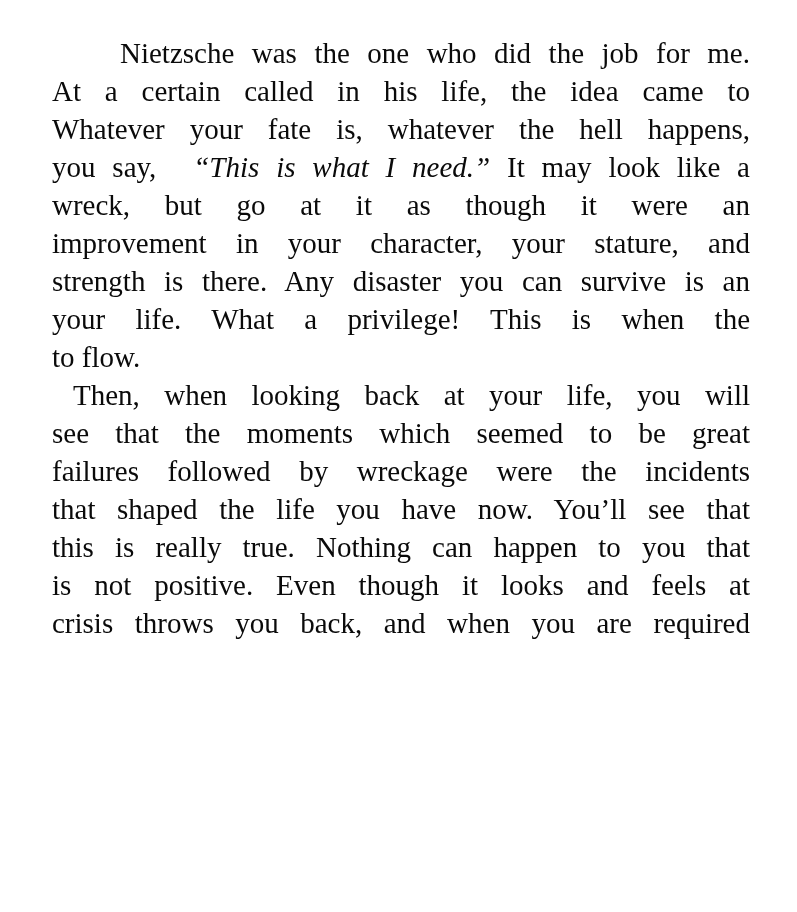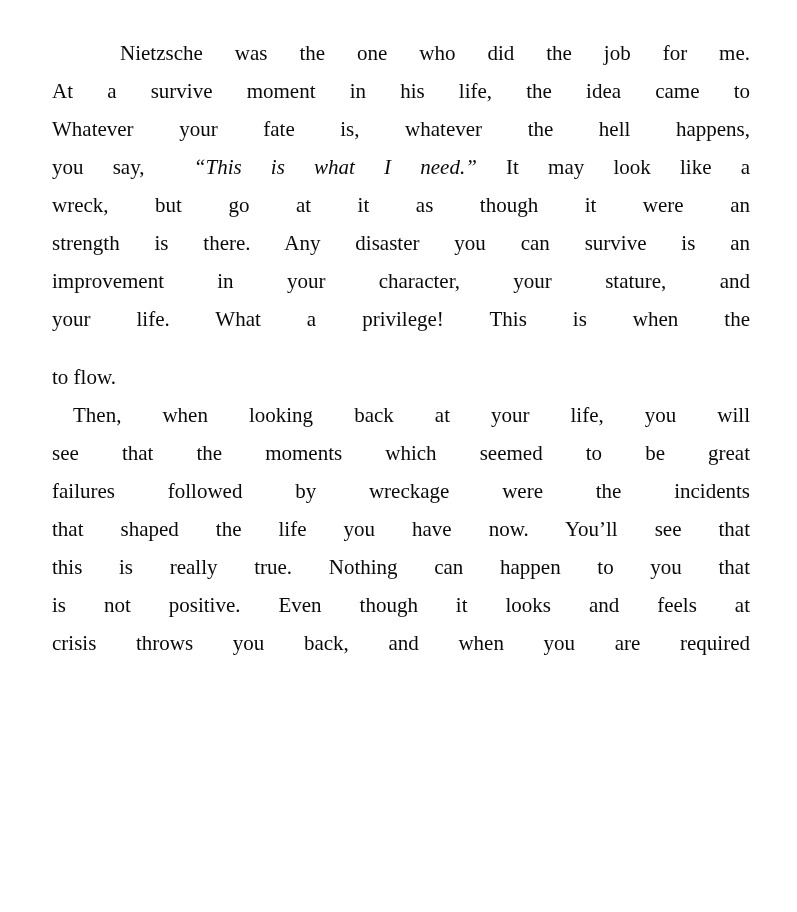--- a/index.html
+++ b/index.html
@@ -11,56 +11,55 @@
     box-sizing: border-box;
     width: 797px;
     height: 912px;
     background: #ffffff;
     padding: 34px 47px 0 52px;
     overflow: hidden;
   }
   .text-block {
     font-family: "Liberation Serif", "DejaVu Serif", serif;
     color: #0a0a0a;
-    font-size: 21px;
+    font-size: 29px;
     font-weight: 500;
   }
   .para {
     margin: 0;
   }
   .line {
     line-height: 38px;
     text-align: justify;
     text-align-last: justify;
     -moz-text-align-last: justify;
     white-space: normal;
   }
   .line.last-line {
     text-align-last: left;
-    margin-top: 20px;
     -moz-text-align-last: left;
   }
   
   .para .line.first-line { text-indent: 21px; }
   .para.first-para .line.first-line { text-indent: 68px; }
   .em { font-style: italic; margin-left: 20px; }
 </style>
 </head>
 <body>
 
 <div class="page">
   <div class="text-block">
       <div class="para first-para">
         <div class="line first-line"><span>Nietzsche was the one who did the job for me.</span></div>
-        <div class="line"><span>At a survive moment in his life, the idea came to</span></div>
+        <div class="line"><span>At a certain called in his life, the idea came to</span></div>
         <div class="line"><span>Whatever your fate is, whatever the hell happens,</span></div>
         <div class="line"><span>you say, </span><span class="em">“This is what I need.”</span><span> It may look like a</span></div>
         <div class="line"><span>wreck, but go at it as though it were an</span></div>
+        <div class="line"><span>improvement in your character, your stature, and</span></div>
         <div class="line"><span>strength is there. Any disaster you can survive is an</span></div>
-        <div class="line"><span>improvement in your character, your stature, and</span></div>
         <div class="line"><span>your life. What a privilege! This is when the</span></div>
         <div class="line last-line"><span>to flow.</span></div>
       </div>
       <div class="para">
         <div class="line first-line"><span>Then, when looking back at your life, you will</span></div>
         <div class="line"><span>see that the moments which seemed to be great</span></div>
         <div class="line"><span>failures followed by wreckage were the incidents</span></div>
         <div class="line"><span>that shaped the life you have now. You’ll see that</span></div>
         <div class="line"><span>this is really true. Nothing can happen to you that</span></div>
         <div class="line"><span>is not positive. Even though it looks and feels at</span></div>

